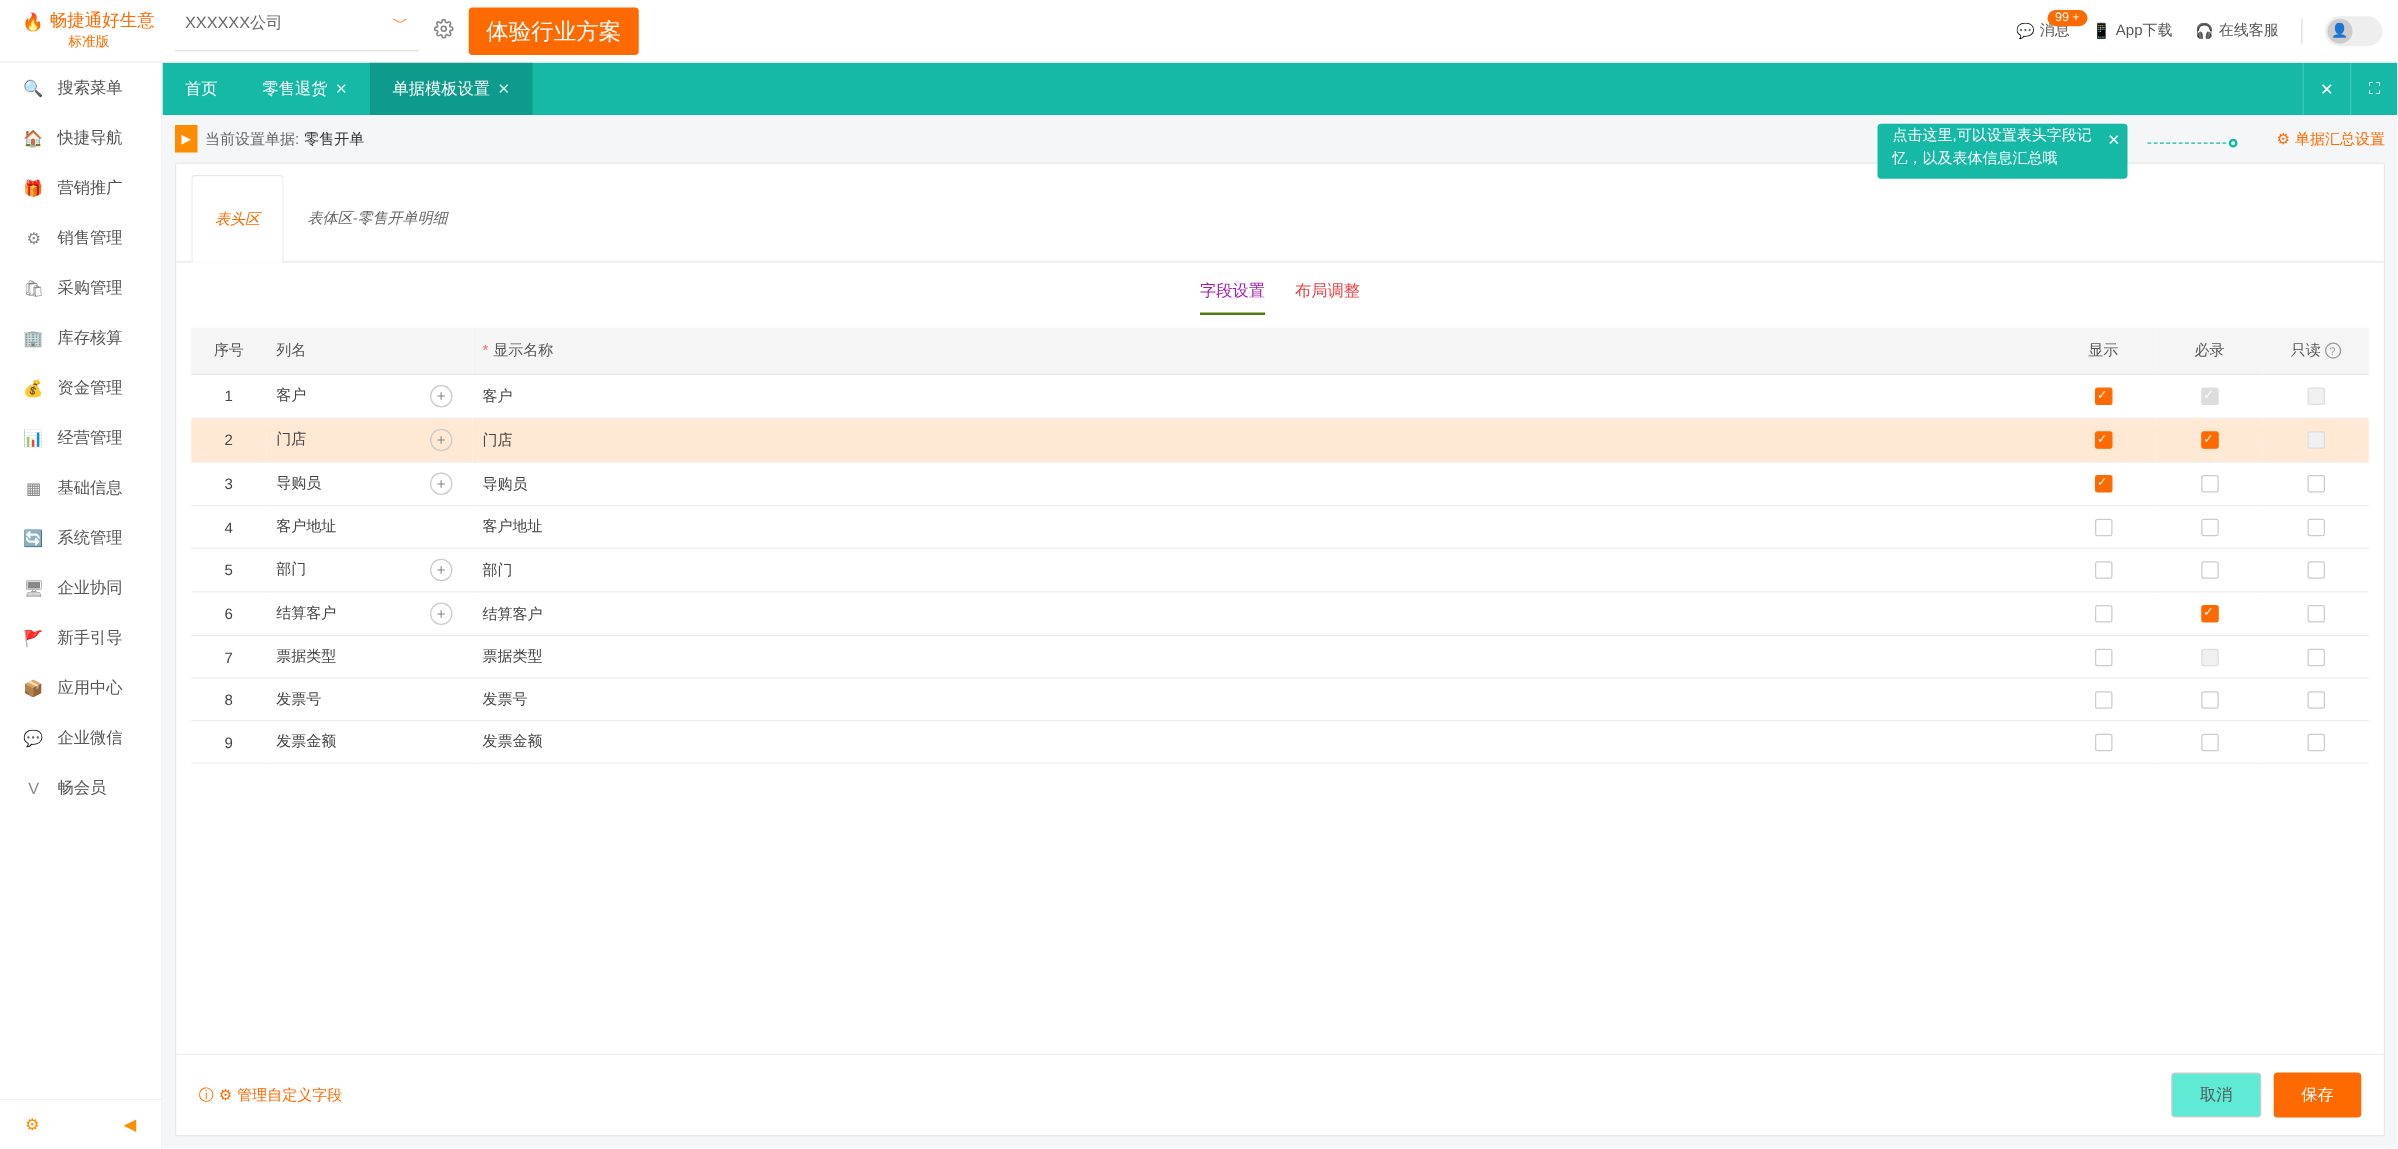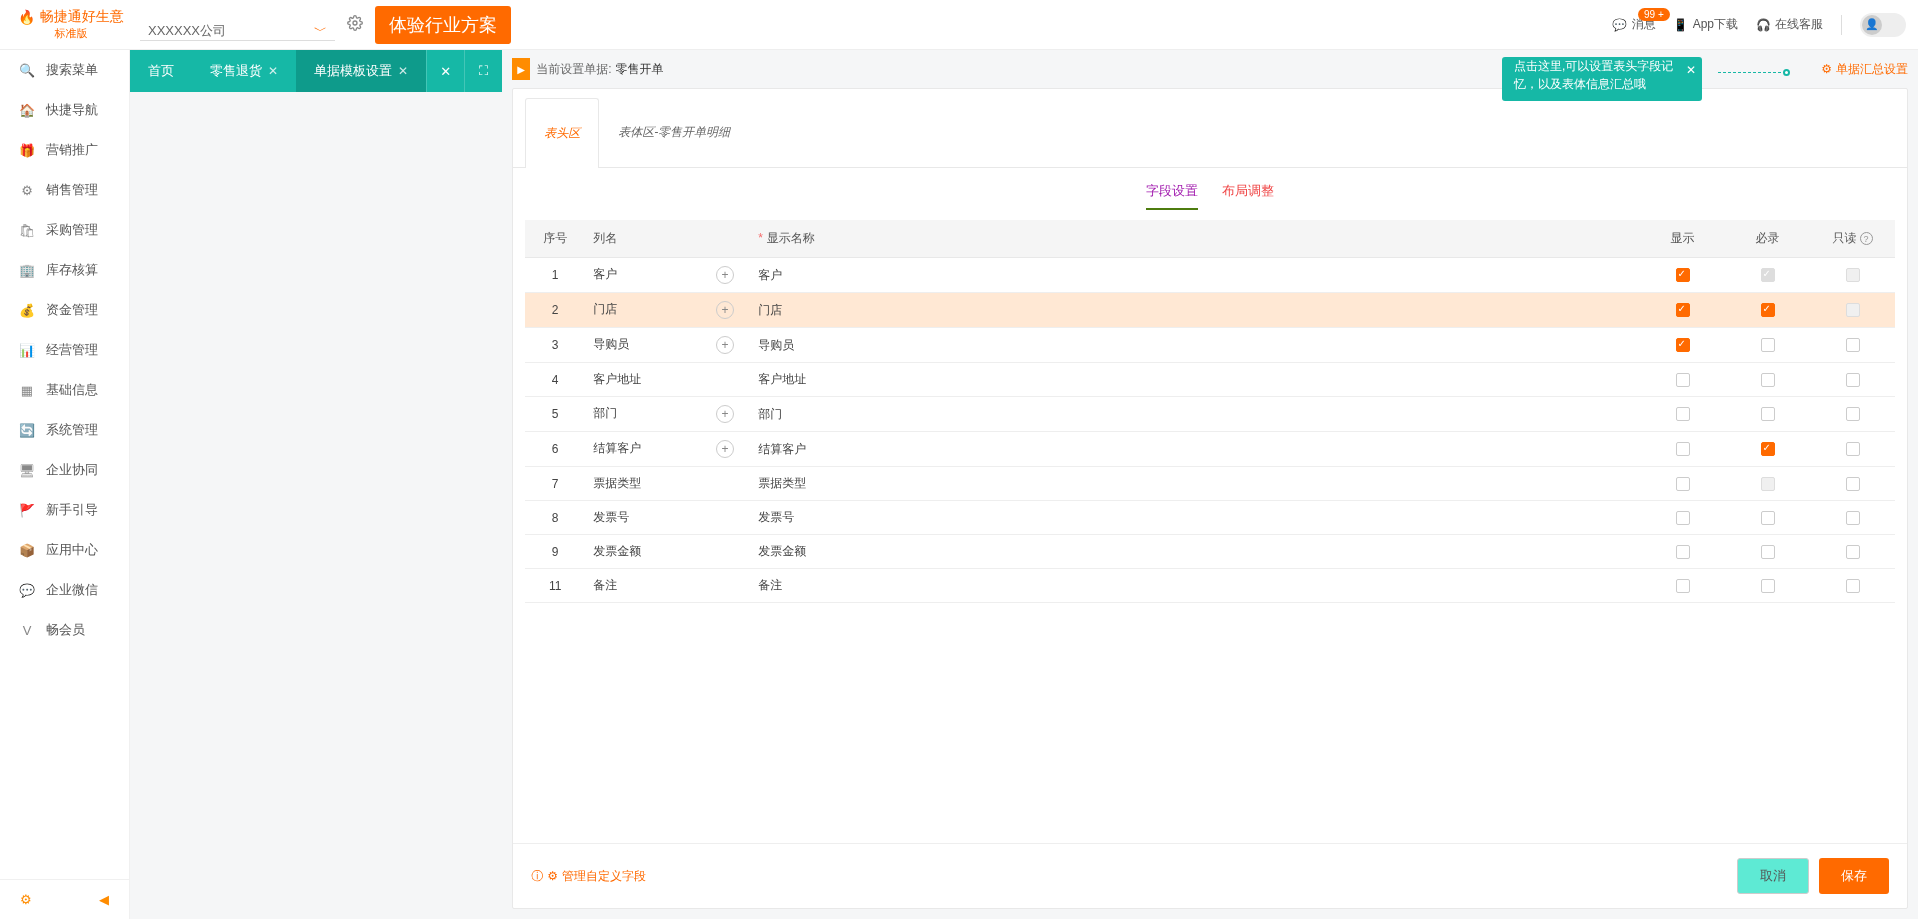--- a/index.html
+++ b/index.html
@@ -2,37 +2,37 @@
 <html><head>
 <meta charset="utf-8">
 <style>
 * { margin:0; padding:0; box-sizing:border-box; }
 body { font-family:-apple-system,BlinkMacSystemFont,"PingFang SC","Microsoft YaHei",sans-serif; font-size:13px; color:#333; background:#fff; overflow:hidden; }
 .app { display:flex; flex-direction:column; height:100vh; }
 .header { display:flex; align-items:center; height:50px; padding:0 12px; border-bottom:1px solid #eee; }
 .logo-area { width:118px; display:flex; flex-direction:column; align-items:center; justify-content:center; }
 .logo-main { display:flex; align-items:center; gap:4px; color:#ff6a00; font-size:14px; font-weight:500; }
 .logo-sub { color:#ff6a00; font-size:11px; }
-.company-select { margin-left:10px; width:195px; height:32px; display:flex; align-items:flex-end; justify-content:space-between; padding:0 8px; border-bottom:1px solid #ddd; color:#666; cursor:pointer; }
+.company-select { margin-left:10px; width:195px; height:32px; display:flex; align-items:flex-start; justify-content:space-between; padding:0 8px; border-bottom:1px solid #ddd; color:#666; cursor:pointer; }
 .gear { margin:0 12px; color:#888; cursor:pointer; }
 .btn-orange { background:#ff6a00; color:#fff; border:none; border-radius:3px; padding:7px 14px; font-size:18px; cursor:pointer; }
 .header-right { margin-left:auto; display:flex; align-items:center; gap:18px; color:#555; font-size:12px; }
 .hitem { display:flex; align-items:center; gap:4px; cursor:pointer; position:relative; }
 .badge { position:absolute; top:-8px; right:-14px; background:#ff6a00; color:#fff; font-size:10px; padding:1px 6px; border-radius:8px; }
 .sep { width:1px; height:20px; background:#ddd; }
 .avatar { width:46px; height:24px; background:#eee; border-radius:12px; display:flex; align-items:center; padding:2px; }
 .avatar-c { width:20px; height:20px; border-radius:50%; background:#ccc; display:flex; align-items:center; justify-content:center; color:#fff; font-size:11px; }
 .body { flex:1; display:flex; overflow:hidden; }
 .sidebar { width:130px; background:#fff; border-right:1px solid #f0f0f0; display:flex; flex-direction:column; }
 .side-items { flex:1; overflow:auto; }
 .side-item { display:flex; align-items:center; gap:10px; padding:11px 18px; color:#555; cursor:pointer; font-size:13px; }
 .side-icon { width:18px; height:18px; display:flex; align-items:center; justify-content:center; color:#888; }
 .side-footer { height:40px; display:flex; align-items:center; justify-content:space-between; padding:0 20px; border-top:1px solid #f0f0f0; }
 .side-footer .ic { color:#ff8c00; cursor:pointer; }
-.main { flex:1; display:flex; flex-direction:row; background:#f5f6f7; overflow:hidden; }
+.main { flex:1; display:flex; flex-direction:column; background:#f5f6f7; overflow:hidden; }
 .tabs { height:42px; background:#16b8a6; display:flex; align-items:stretch; }
 .tab { display:flex; align-items:center; gap:6px; padding:0 18px; color:#fff; font-size:13px; cursor:pointer; }
 .tab.active { background:#0e9b8b; }
 .tab-x { font-size:12px; opacity:.8; }
 .tab-spacer { flex:1; }
 .tab-ctrl { width:38px; display:flex; align-items:center; justify-content:center; color:#fff; cursor:pointer; border-left:1px solid rgba(255,255,255,.2); }
 .content { flex:1; padding:8px 10px 10px; display:flex; flex-direction:column; overflow:hidden; position:relative; }
 .info-row { display:flex; align-items:center; position:relative; }
 .collapse-btn { width:18px; height:22px; background:#ff8c00; color:#fff; display:flex; align-items:center; justify-content:center; font-size:10px; cursor:pointer; }
 .info-label { font-size:12px; color:#666; margin-left:6px; }
@@ -309,28 +309,20 @@
                     <td class="c"><span class="cb"></span></td>
                   </tr>
                   <tr>
                     <td class="c">9</td>
                     <td>发票金额</td>
                     <td>发票金额</td>
                     <td class="c"><span class="cb"></span></td>
                     <td class="c"><span class="cb"></span></td>
                     <td class="c"><span class="cb"></span></td>
                   </tr>
-                  <tr>
-                    <td class="c">11</td>
-                    <td>备注</td>
-                    <td>备注</td>
-                    <td class="c"><span class="cb"></span></td>
-                    <td class="c"><span class="cb"></span></td>
-                    <td class="c"><span class="cb"></span></td>
-                  </tr>
                 </tbody>
             </table>
           </div>
           <div class="footer">
             <div class="custom-link">
               <span>ⓘ</span>
               <span>⚙</span>
               <span>管理自定义字段</span>
             </div>
             <div class="footer-btns">

